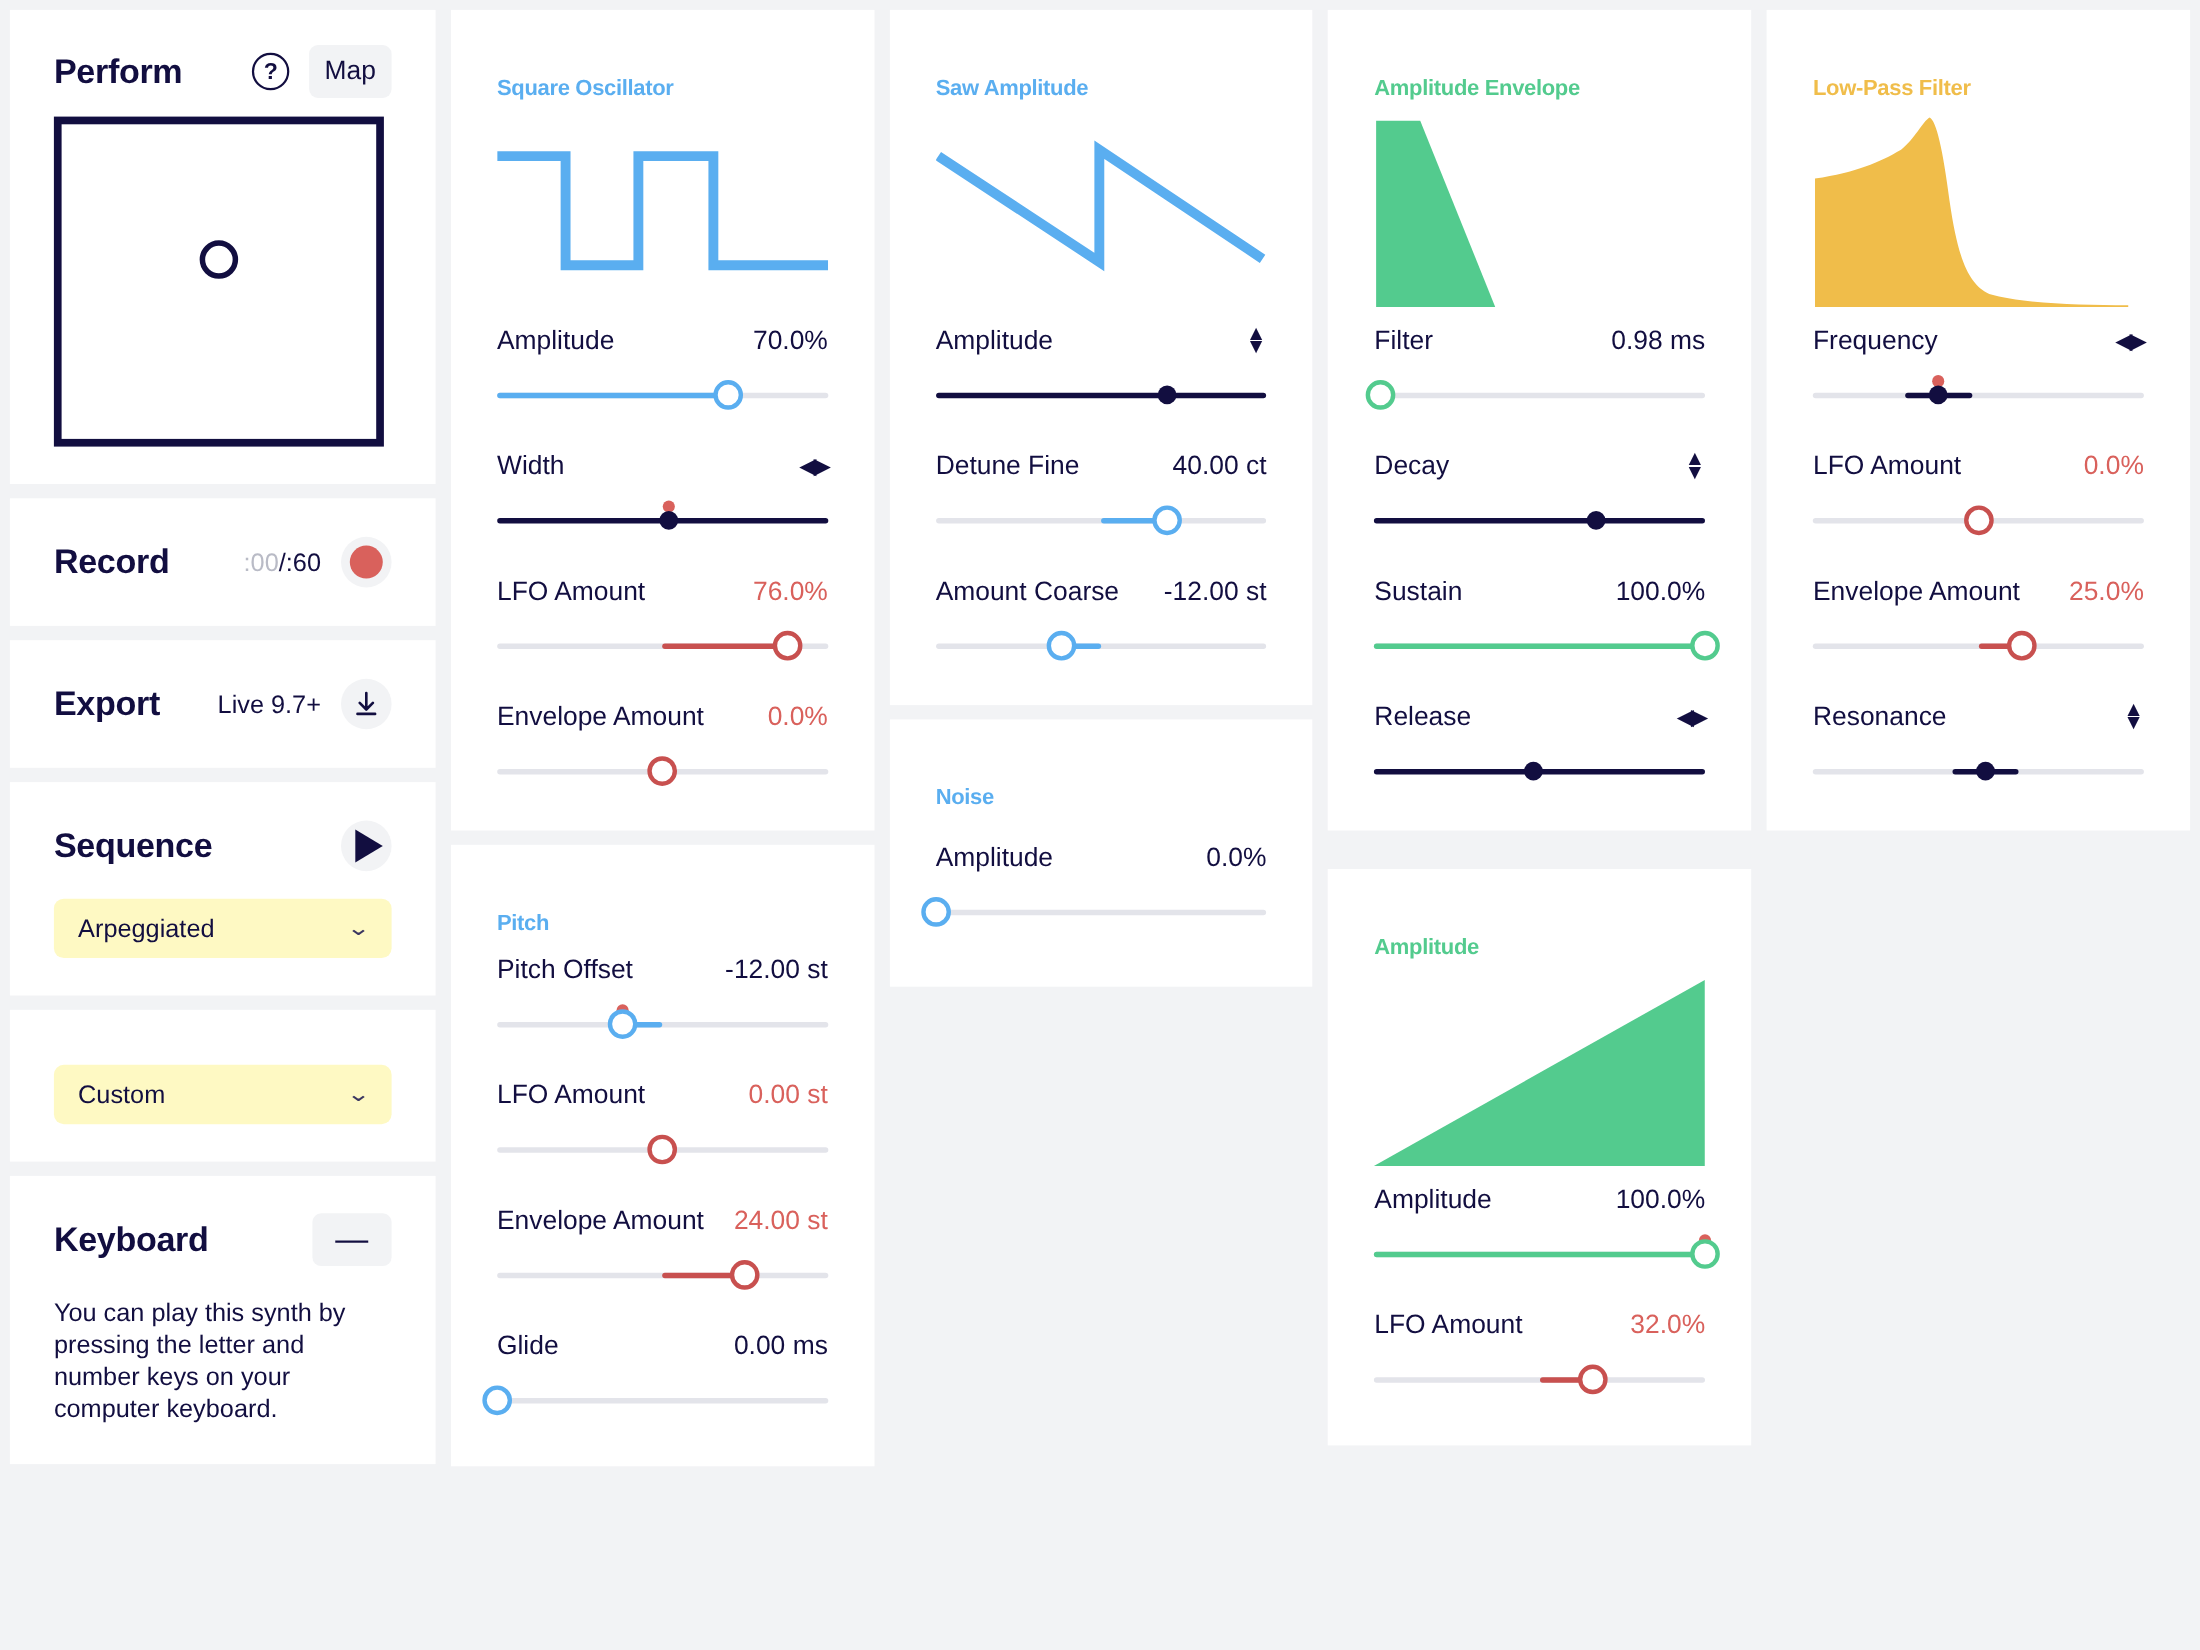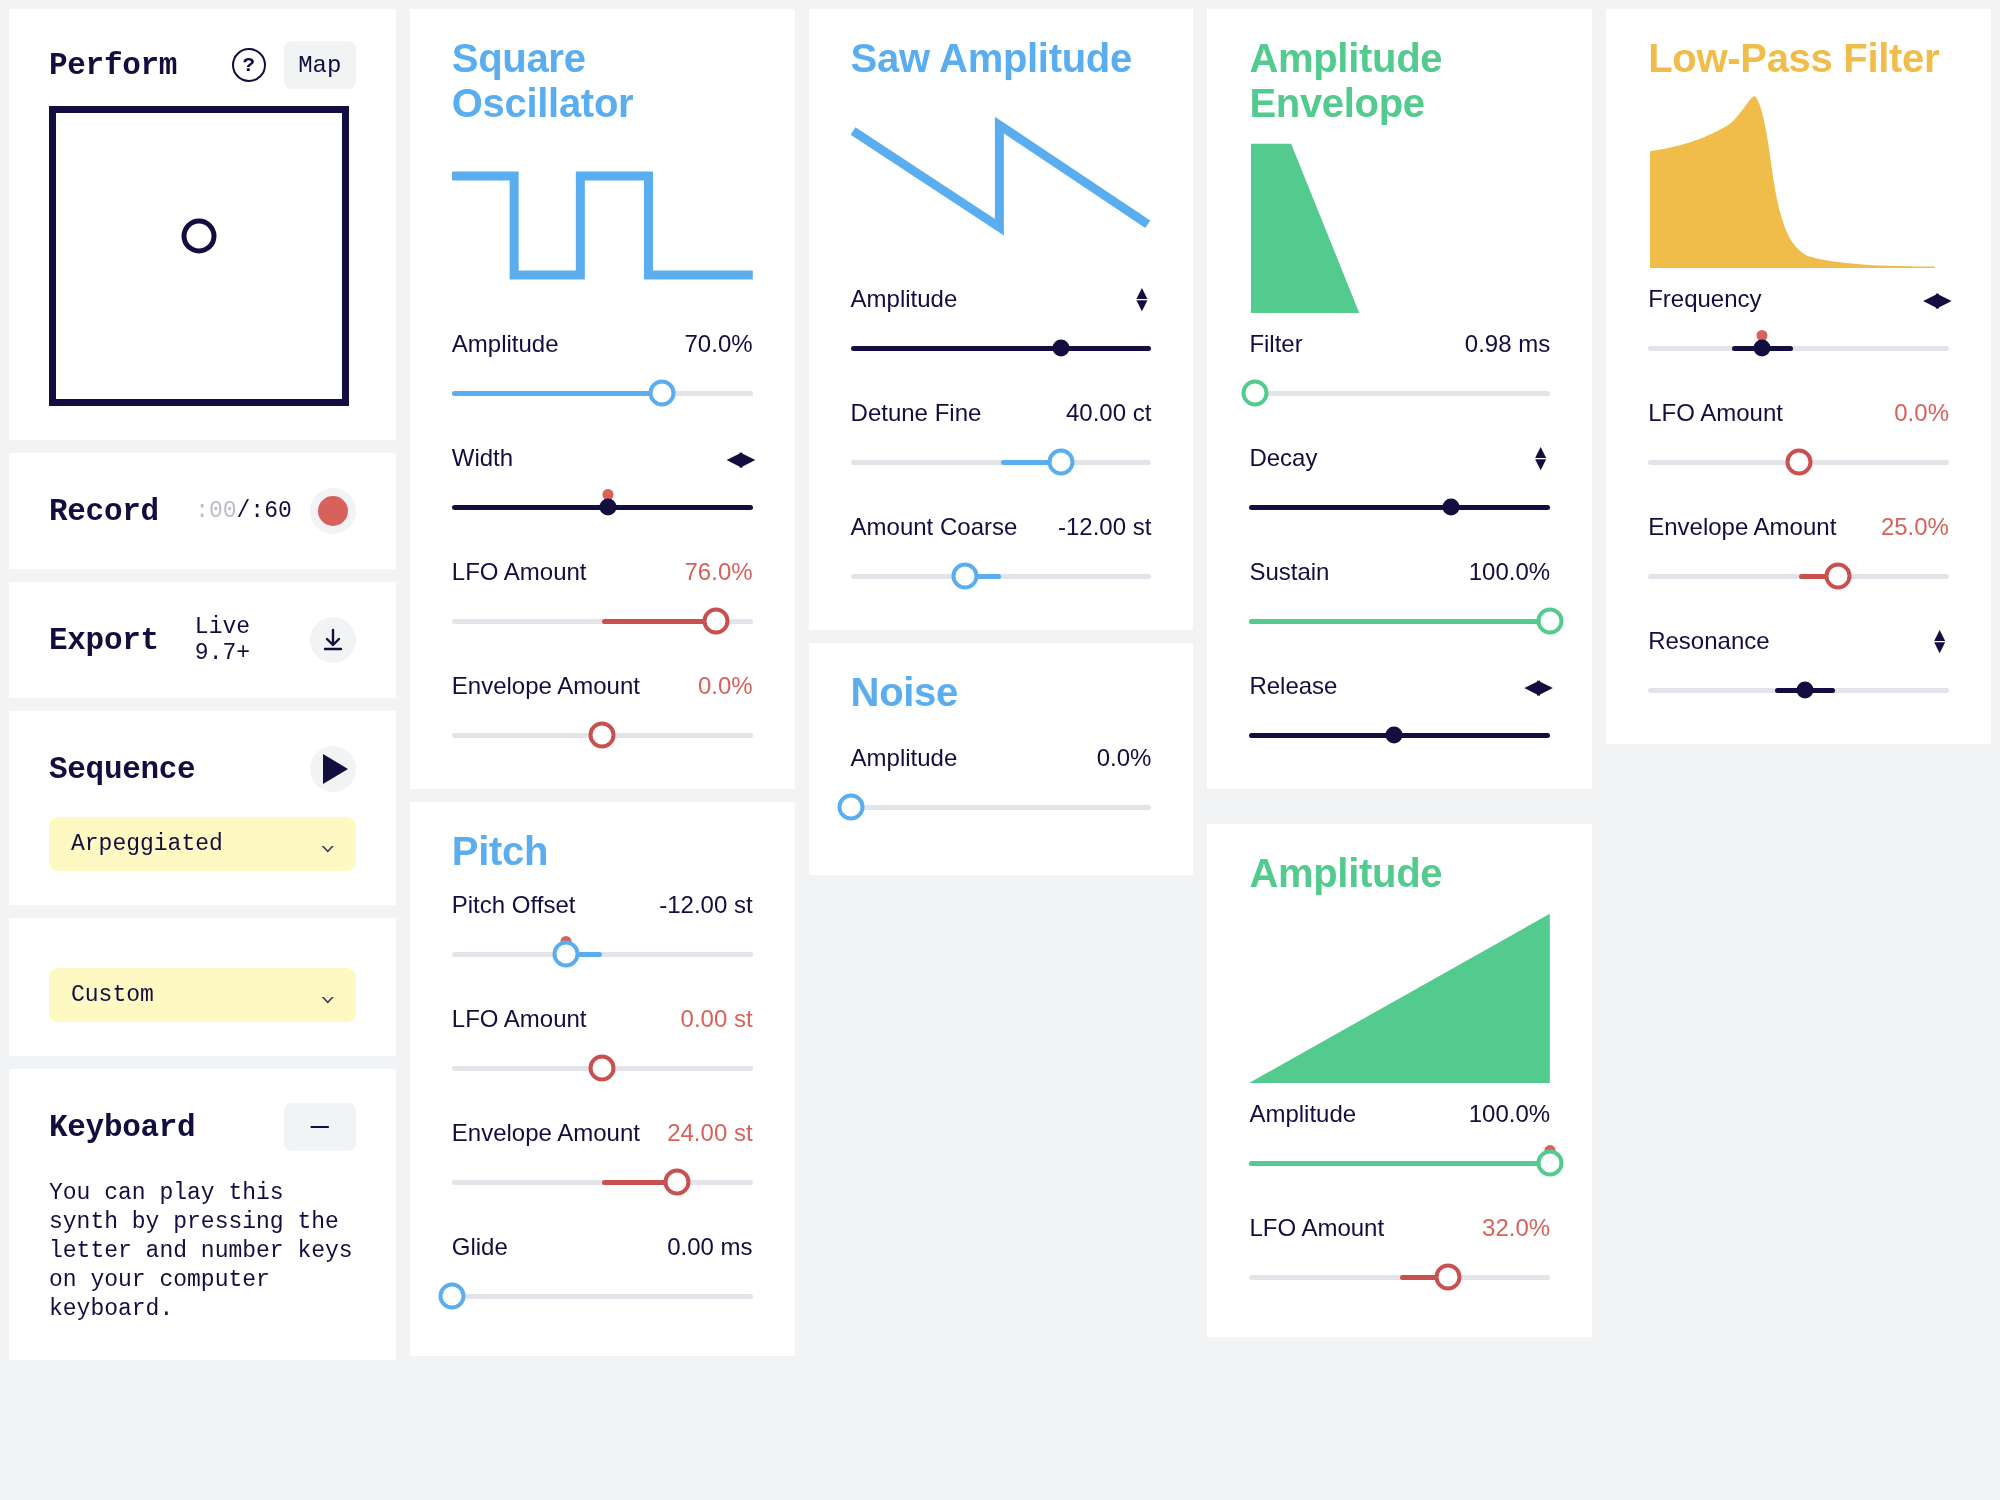--- a/index.html
+++ b/index.html
@@ -18,21 +18,21 @@
   }
 
   
   .sidebar {
     width: 390px;
     margin-left: 9px;
     display: flex;
     flex-direction: column;
     gap: 13px;
   }
-  .side-card { background:#fff; padding: 28px 40px 34px 40px; font-family: Liberation Mono, monospace; }
+  .side-card { background:#fff; padding: 28px 40px 34px 40px; }
   .side-head {
     display:flex; align-items:center; gap: 18px;
     height: 56px;
   }
   .side-title { font-size: 31px; font-weight: 700; letter-spacing: -0.3px; }
   .spacer { flex: 1 1 auto; }
 
   .circle-btn {
     width: 46px; height: 46px; border-radius: 50%;
     background: #f2f3f5; display:flex; align-items:center; justify-content:center;
@@ -80,21 +80,21 @@
   }
   .select .caret { margin-left:auto; font-size: 19px; color:#3a3660; transform: scaleX(1.4); }
   .kb-text { margin-top: 24px; font-size: 23px; line-height: 1.26; }
 
   
   .col { width: 388px; display:flex; flex-direction:column; gap: 13px; }
   .mod {
     background:#fff;
     padding: 27px 42px 34px 42px;
   }
-  .mod-title { font-size: 40px; font-weight: 700; letter-spacing:-0.3px; }
+  .mod-title { font-size: 20px; font-weight: 700; letter-spacing:-0.3px;margin-top:33px; }
   .c-blue { color:#5aaef0; }
   .c-green { color:#53cb8e; }
   .c-yellow { color:#f0bd4a; }
 
   .viz { height: 175px; margin-top: 12px; position: relative; }
   .viz svg { display:block; width: 100%; height: 100%; }
 
   
   .rows { margin-top: 16px; }
   .row { margin-top: 30px; }

